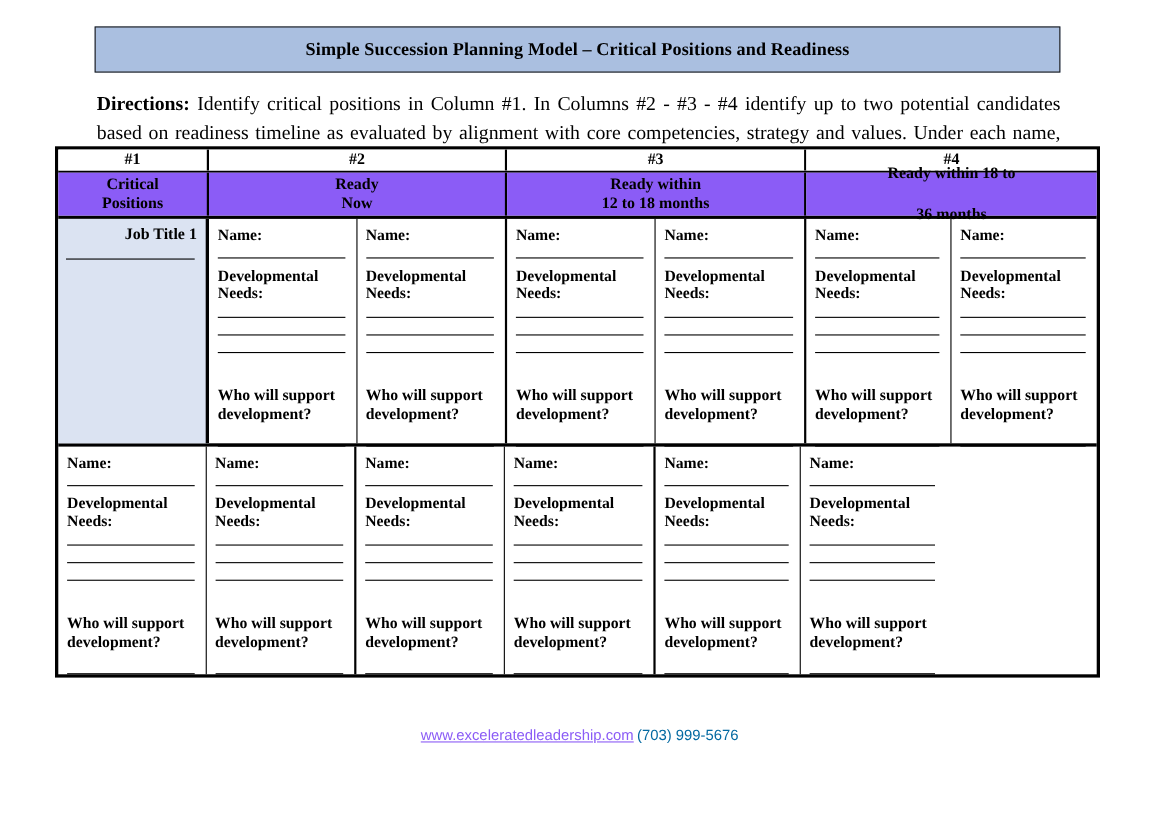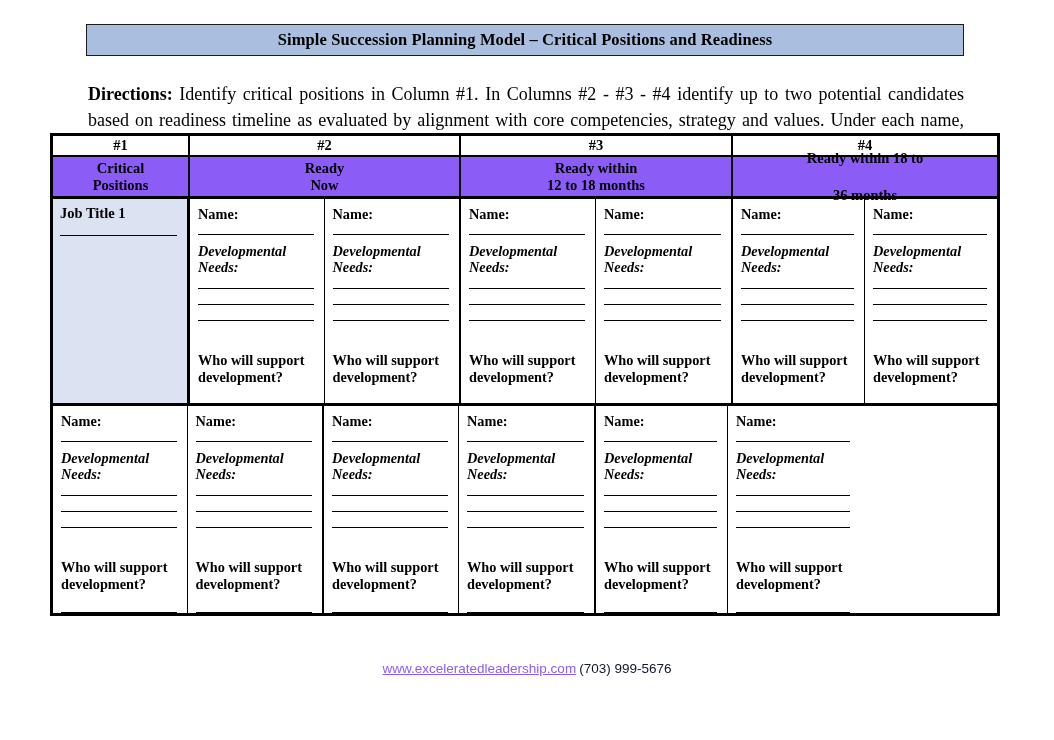--- a/index.html
+++ b/index.html
@@ -21,21 +21,21 @@
     height: 740px;
     box-sizing: border-box;
   }
 
   
   .title-banner {
     position: absolute;
     left: 86px;
     top: 24px;
     width: 878px;
-    height: 32px;
+    height: 42px;
     background: #aabfe0;
     border: 1px solid #1a1a1a;
     box-sizing: border-box;
     display: flex;
     align-items: center;
     justify-content: center;
   }
   .title-banner .title-text {
     font-size: 16.5px;
     font-weight: bold;
@@ -131,20 +131,21 @@
     flex: 0 0 137px;
     background: #dbe3f2;
     border-right: 3px solid #000000;
     box-sizing: border-box;
     padding: 7px 8px 0 7px;
   }
   .jobcell .job-title {
     font-size: 14.5px;
     font-weight: bold;
     line-height: 1.1;
+    text-align: right;
   }
   .jobcell .job-rule {
     margin-top: 13px;
     width: 117px;
     border-bottom: 1.3px solid #000000;
   }
 
   .groupcell {
     display: flex;
     box-sizing: border-box;
@@ -171,41 +172,41 @@
   .rule {
     border-bottom: 1.3px solid #000000;
     width: 100%;
   }
   .rule.r-name   { margin-top: 12px; }
   .rule.r-need1  { margin-top: 13px; }
   .rule.r-need2  { margin-top: 15px; }
   .rule.r-need3  { margin-top: 15px; }
   .rule.r-who    { margin-top: 20px; }
 
-  .lbl-needs   { margin-top: 8px; font-style: italic; }
+  .lbl-needs   { margin-top: 8px; }
   .lbl-who     { margin-top: 31px; }
 
   
   .footer {
     position: absolute;
     left: 0;
     top: 661px;
     width: 1054px;
     text-align: center;
     font-family: "Liberation Sans", "DejaVu Sans", sans-serif;
     font-size: 13.5px;
     color: #3f3f3f;
     line-height: 1.2;
   }
   .footer .site-link {
     color: #8b5cf6;
     text-decoration: underline;
   }
   .footer .phone {
-    color: #0f172a;
+    color: #0369a1;
     margin-left: 3px;
   }
 </style>
 </head>
 <body>
 
 <div class="page">
 
   <div class="title-banner">
     <span class="title-text">Simple Succession Planning Model – Critical Positions and Readiness</span>

